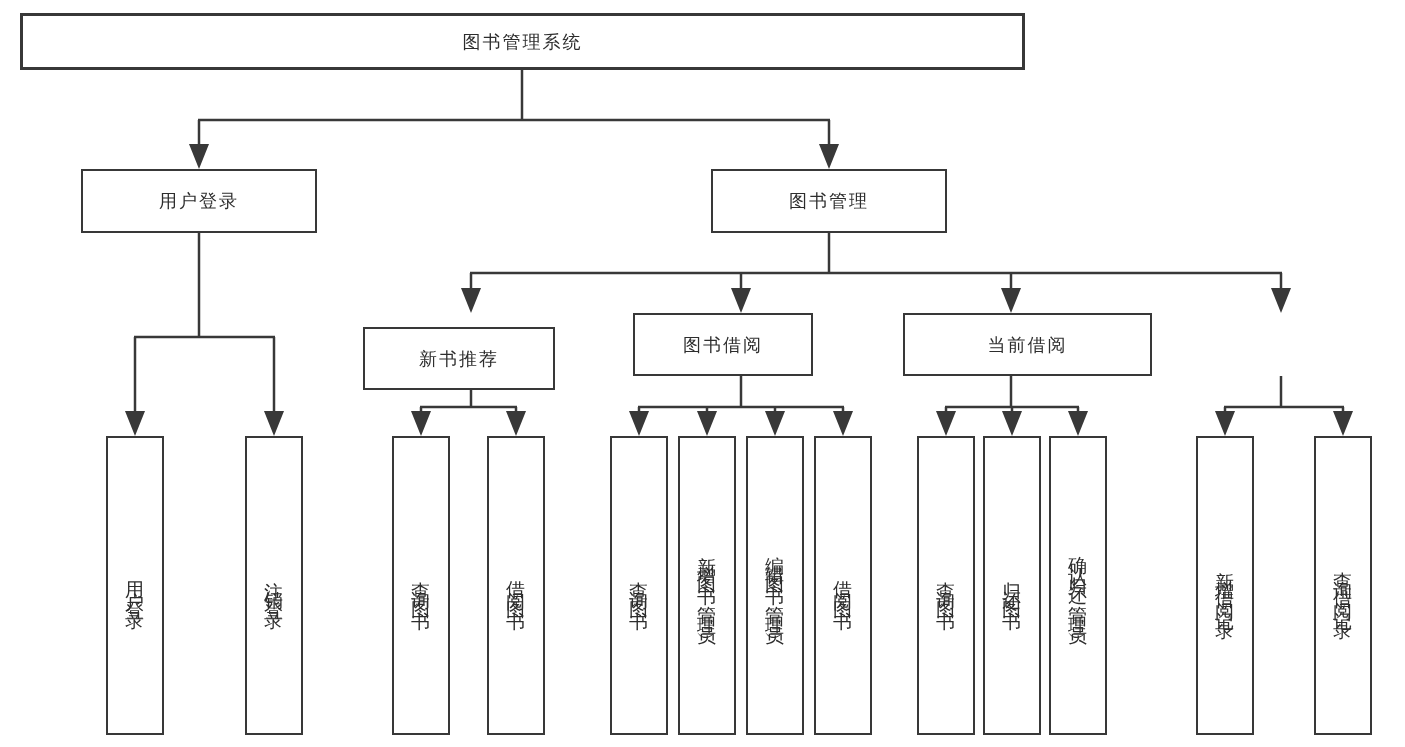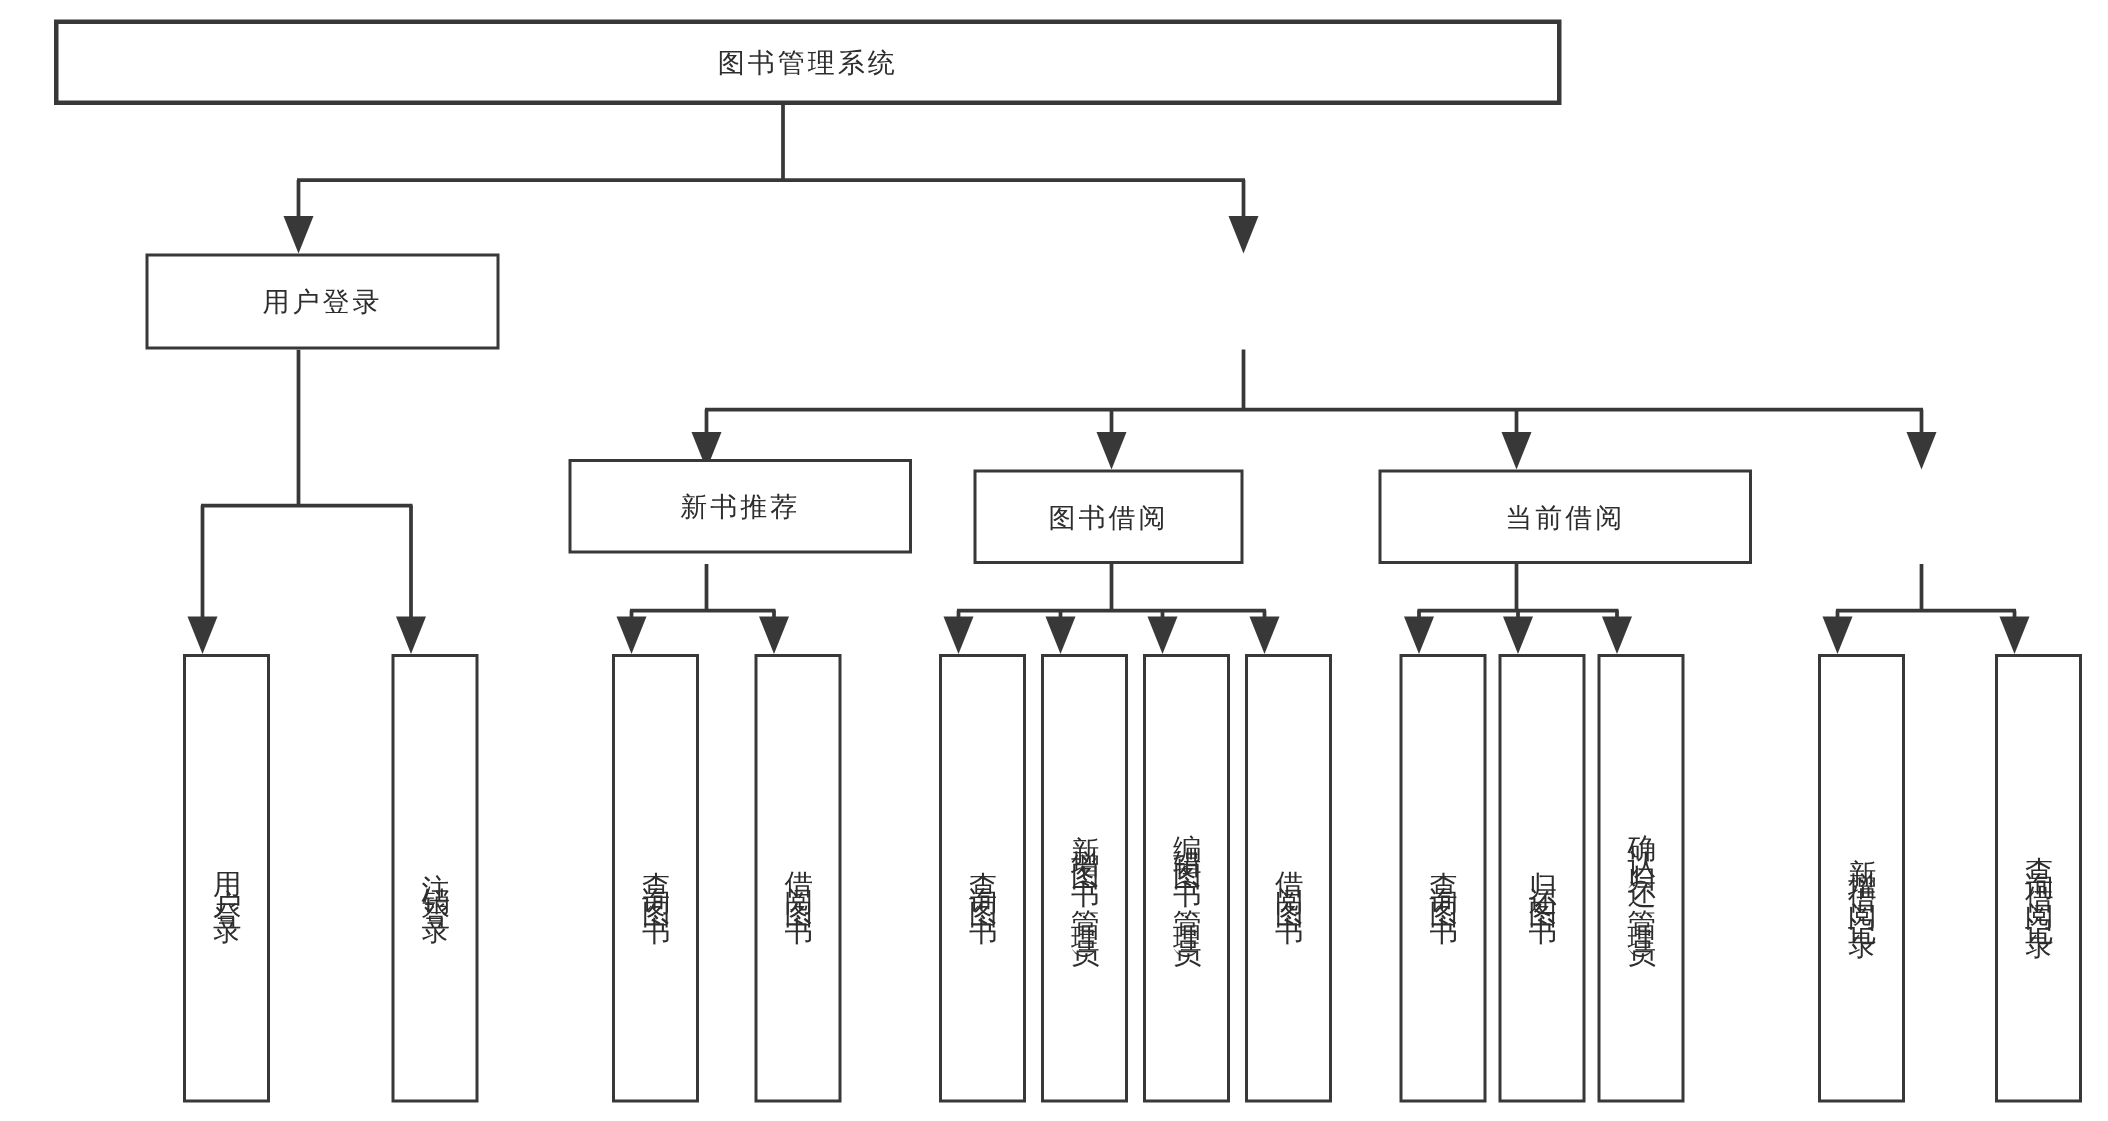--- a/index.html
+++ b/index.html
@@ -24,21 +24,20 @@
   }
   .box {
     position: absolute;
     box-sizing: border-box;
     border: 2.5px solid #383838;
     background: #ffffff;
     display: flex;
     align-items: center;
     justify-content: center;
     color: #2d2d2d;
-    margin-left: 16px;
   }
   .box.root {
     border-width: 3px;
   }
   .hlabel {
     font-size: 18px;
     letter-spacing: 2px;
     white-space: nowrap;
   }
   .leaf {
@@ -155,22 +154,25 @@
     </g>
   </svg>
 
   <div class="box root" style="left:20px; top:13px; width:1005px; height:57px">
     <span class="hlabel">图书管理系统</span>
   </div>
 
   <div class="box" style="left:81px; top:169px; width:236px; height:64px">
     <span class="hlabel">用户登录</span>
   </div>
-
-  <div class="box" style="left:363px; top:306px; width:229px; height:63px">
+  <div class="box" style="left:711px; top:169px; width:236px; height:64px">
+    <span class="hlabel">图书管理</span>
+  </div>
+
+  <div class="box" style="left:363px; top:327px; width:192px; height:63px">
     <span class="hlabel">新书推荐</span>
   </div>
   <div class="box" style="left:633px; top:313px; width:180px; height:63px">
     <span class="hlabel">图书借阅</span>
   </div>
   <div class="box" style="left:903px; top:313px; width:249px; height:63px">
     <span class="hlabel">当前借阅</span>
   </div>
 
   <div class="box leaf" style="left:106px">

